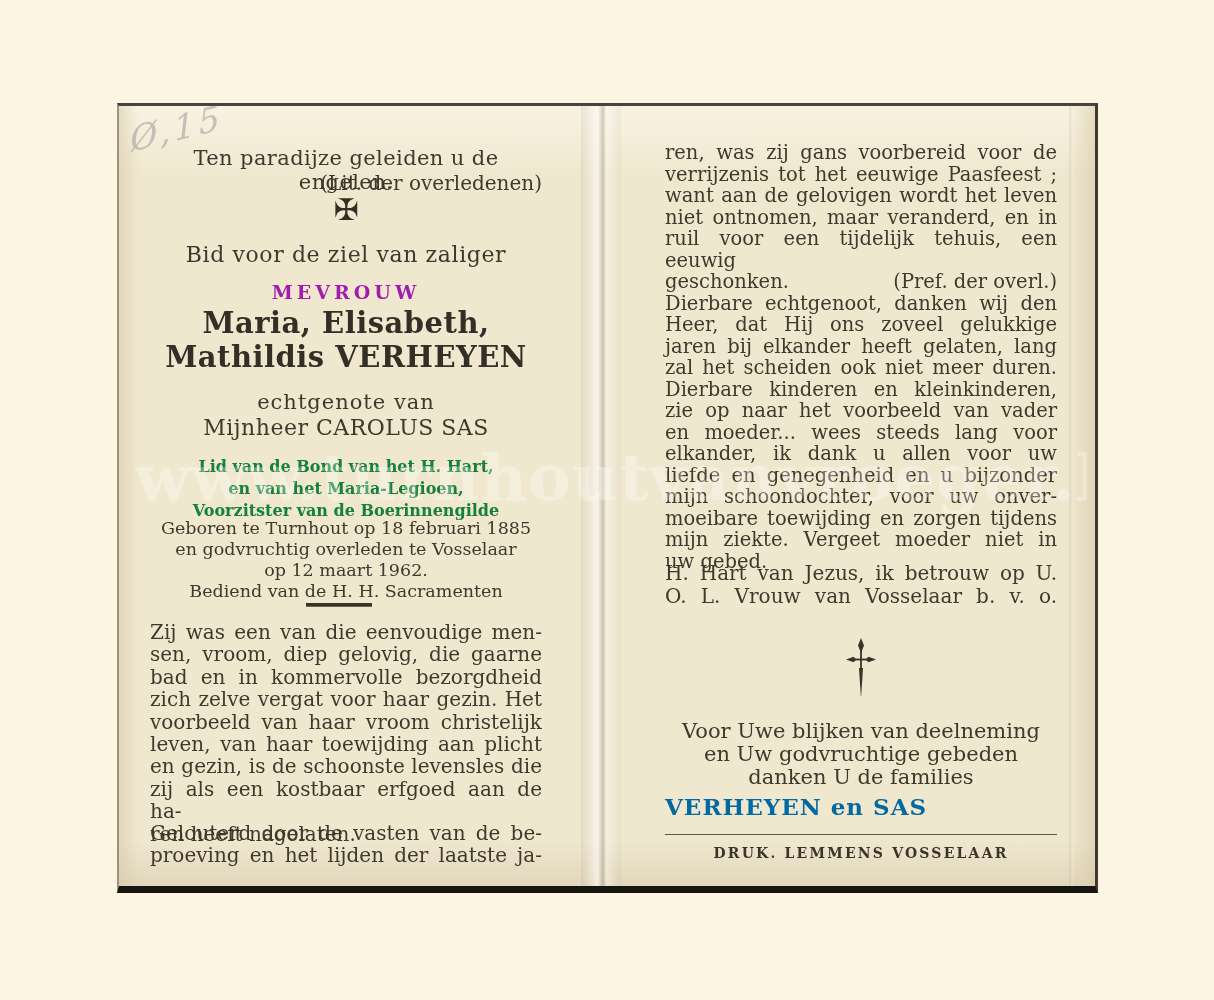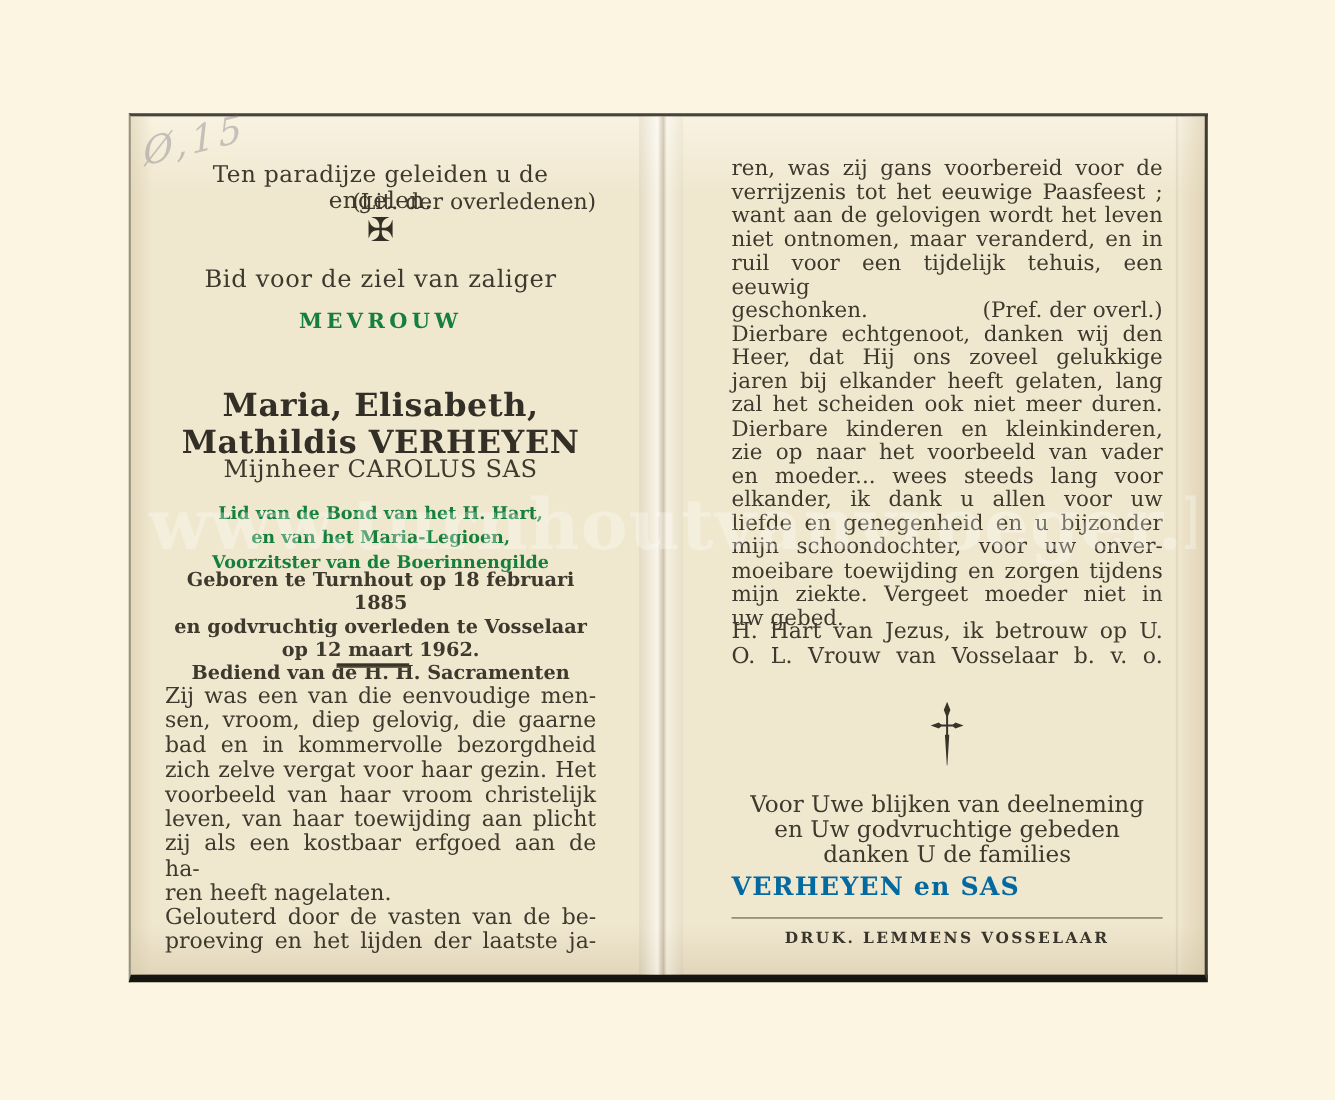--- a/index.html
+++ b/index.html
@@ -33,28 +33,28 @@
   .page{position:absolute;top:0;height:100%;z-index:2;color:#3e392d;}
   .page-left{left:31px;width:392px;}
   .page-right{left:546px;width:392px;}
   .b{position:absolute;left:0;width:100%;}
 
   
   .op{top:40px;font-size:21px;text-align:center;letter-spacing:.4px;}
   .opsrc{top:65px;font-size:20px;text-align:right;padding-left:96px;box-sizing:border-box;}
   .cross1{top:86px;font-size:30px;text-align:center;font-family:"DejaVu Sans",sans-serif;color:#332f25;}
   .bid{top:136px;font-size:22px;text-align:center;letter-spacing:.6px;}
-  .mevrouw{top:175px;font-size:19px;text-align:center;letter-spacing:4px;font-weight:700;color:#15803d;}
-  .name{font-size:29px;font-weight:700;text-align:center;letter-spacing:.5px;color:#332f27;margin-top:45px;}
+  .mevrouw{top:175px;font-size:19px;text-align:center;letter-spacing:4px;font-weight:700;color:#a21caf;}
+  .name{font-size:29px;font-weight:700;text-align:center;letter-spacing:.5px;color:#332f27;}
   .n1{top:200px;}
   .n2{top:234px;}
   .echt{top:284px;font-size:21px;text-align:center;letter-spacing:1px;}
   .mijn{top:309px;font-size:22px;text-align:center;letter-spacing:.5px;}
   .membs{top:350px;font-size:16px;font-weight:700;line-height:22px;color:#15803d;}
-  .dates{top:412px;font-size:17.5px;line-height:21px;font-weight:bold;}
+  .dates{top:412px;font-size:17.5px;line-height:21px;}
   .centerlines .tline{text-align:center;}
   .rule1{top:497px;left:50%;width:66px;height:3px;margin-left:-40px;background:#393428;
          border-bottom:1px solid #6b6452;}
   .lp1{top:515px;}
   .lp2{top:716px;}
   .para{font-size:20px;line-height:22.4px;}
   .justify .tline{text-align:justify;text-align-last:justify;}
   .justify .tline.lastline{text-align-last:left;}
   .tline.split{display:flex;justify-content:space-between;text-align:left;}
 
@@ -84,40 +84,42 @@
     <div class="pencil">Ø,15</div>
 
     <div class="page page-left">
       <div class="b op">Ten paradijze geleiden u de engelen.</div>
       <div class="b opsrc">(Lit. der overledenen)</div>
       <div class="b cross1">✠</div>
       <div class="b bid">Bid voor de ziel van zaliger</div>
       <div class="b mevrouw">MEVROUW</div>
       <div class="b name n1">Maria, Elisabeth,</div>
       <div class="b name n2">Mathildis VERHEYEN</div>
+      <div class="b echt">echtgenote van</div>
       <div class="b mijn">Mijnheer CAROLUS SAS</div>
       <div class="b membs centerlines">
           <div class="tline">Lid van de Bond van het H. Hart,</div>
           <div class="tline">en van het Maria-Legioen,</div>
           <div class="tline">Voorzitster van de Boerinnengilde</div>
         </div>
       <div class="b dates centerlines">
           <div class="tline">Geboren te Turnhout op 18 februari 1885</div>
           <div class="tline">en godvruchtig overleden te Vosselaar</div>
           <div class="tline">op 12 maart 1962.</div>
           <div class="tline">Bediend van de H. H. Sacramenten</div>
         </div>
       <div class="b rule1"></div>
       <div class="b para lp1 justify">
           <div class="tline">Zij was een van die eenvoudige men-</div>
           <div class="tline">sen, vroom, diep gelovig, die gaarne</div>
           <div class="tline">bad en in kommervolle bezorgdheid</div>
           <div class="tline">zich zelve vergat voor haar gezin. Het</div>
           <div class="tline">voorbeeld van haar vroom christelijk</div>
           <div class="tline">leven, van haar toewijding aan plicht</div>
+          <div class="tline">en gezin, is de schoonste levensles die</div>
           <div class="tline">zij als een kostbaar erfgoed aan de ha-</div>
           <div class="tline lastline">ren heeft nagelaten.</div>
         </div>
       <div class="b para lp2 justify">
           <div class="tline">Gelouterd door de vasten van de be-</div>
           <div class="tline">proeving en het lijden der laatste ja-</div>
         </div>
     </div>
 
     <div class="page page-right">

